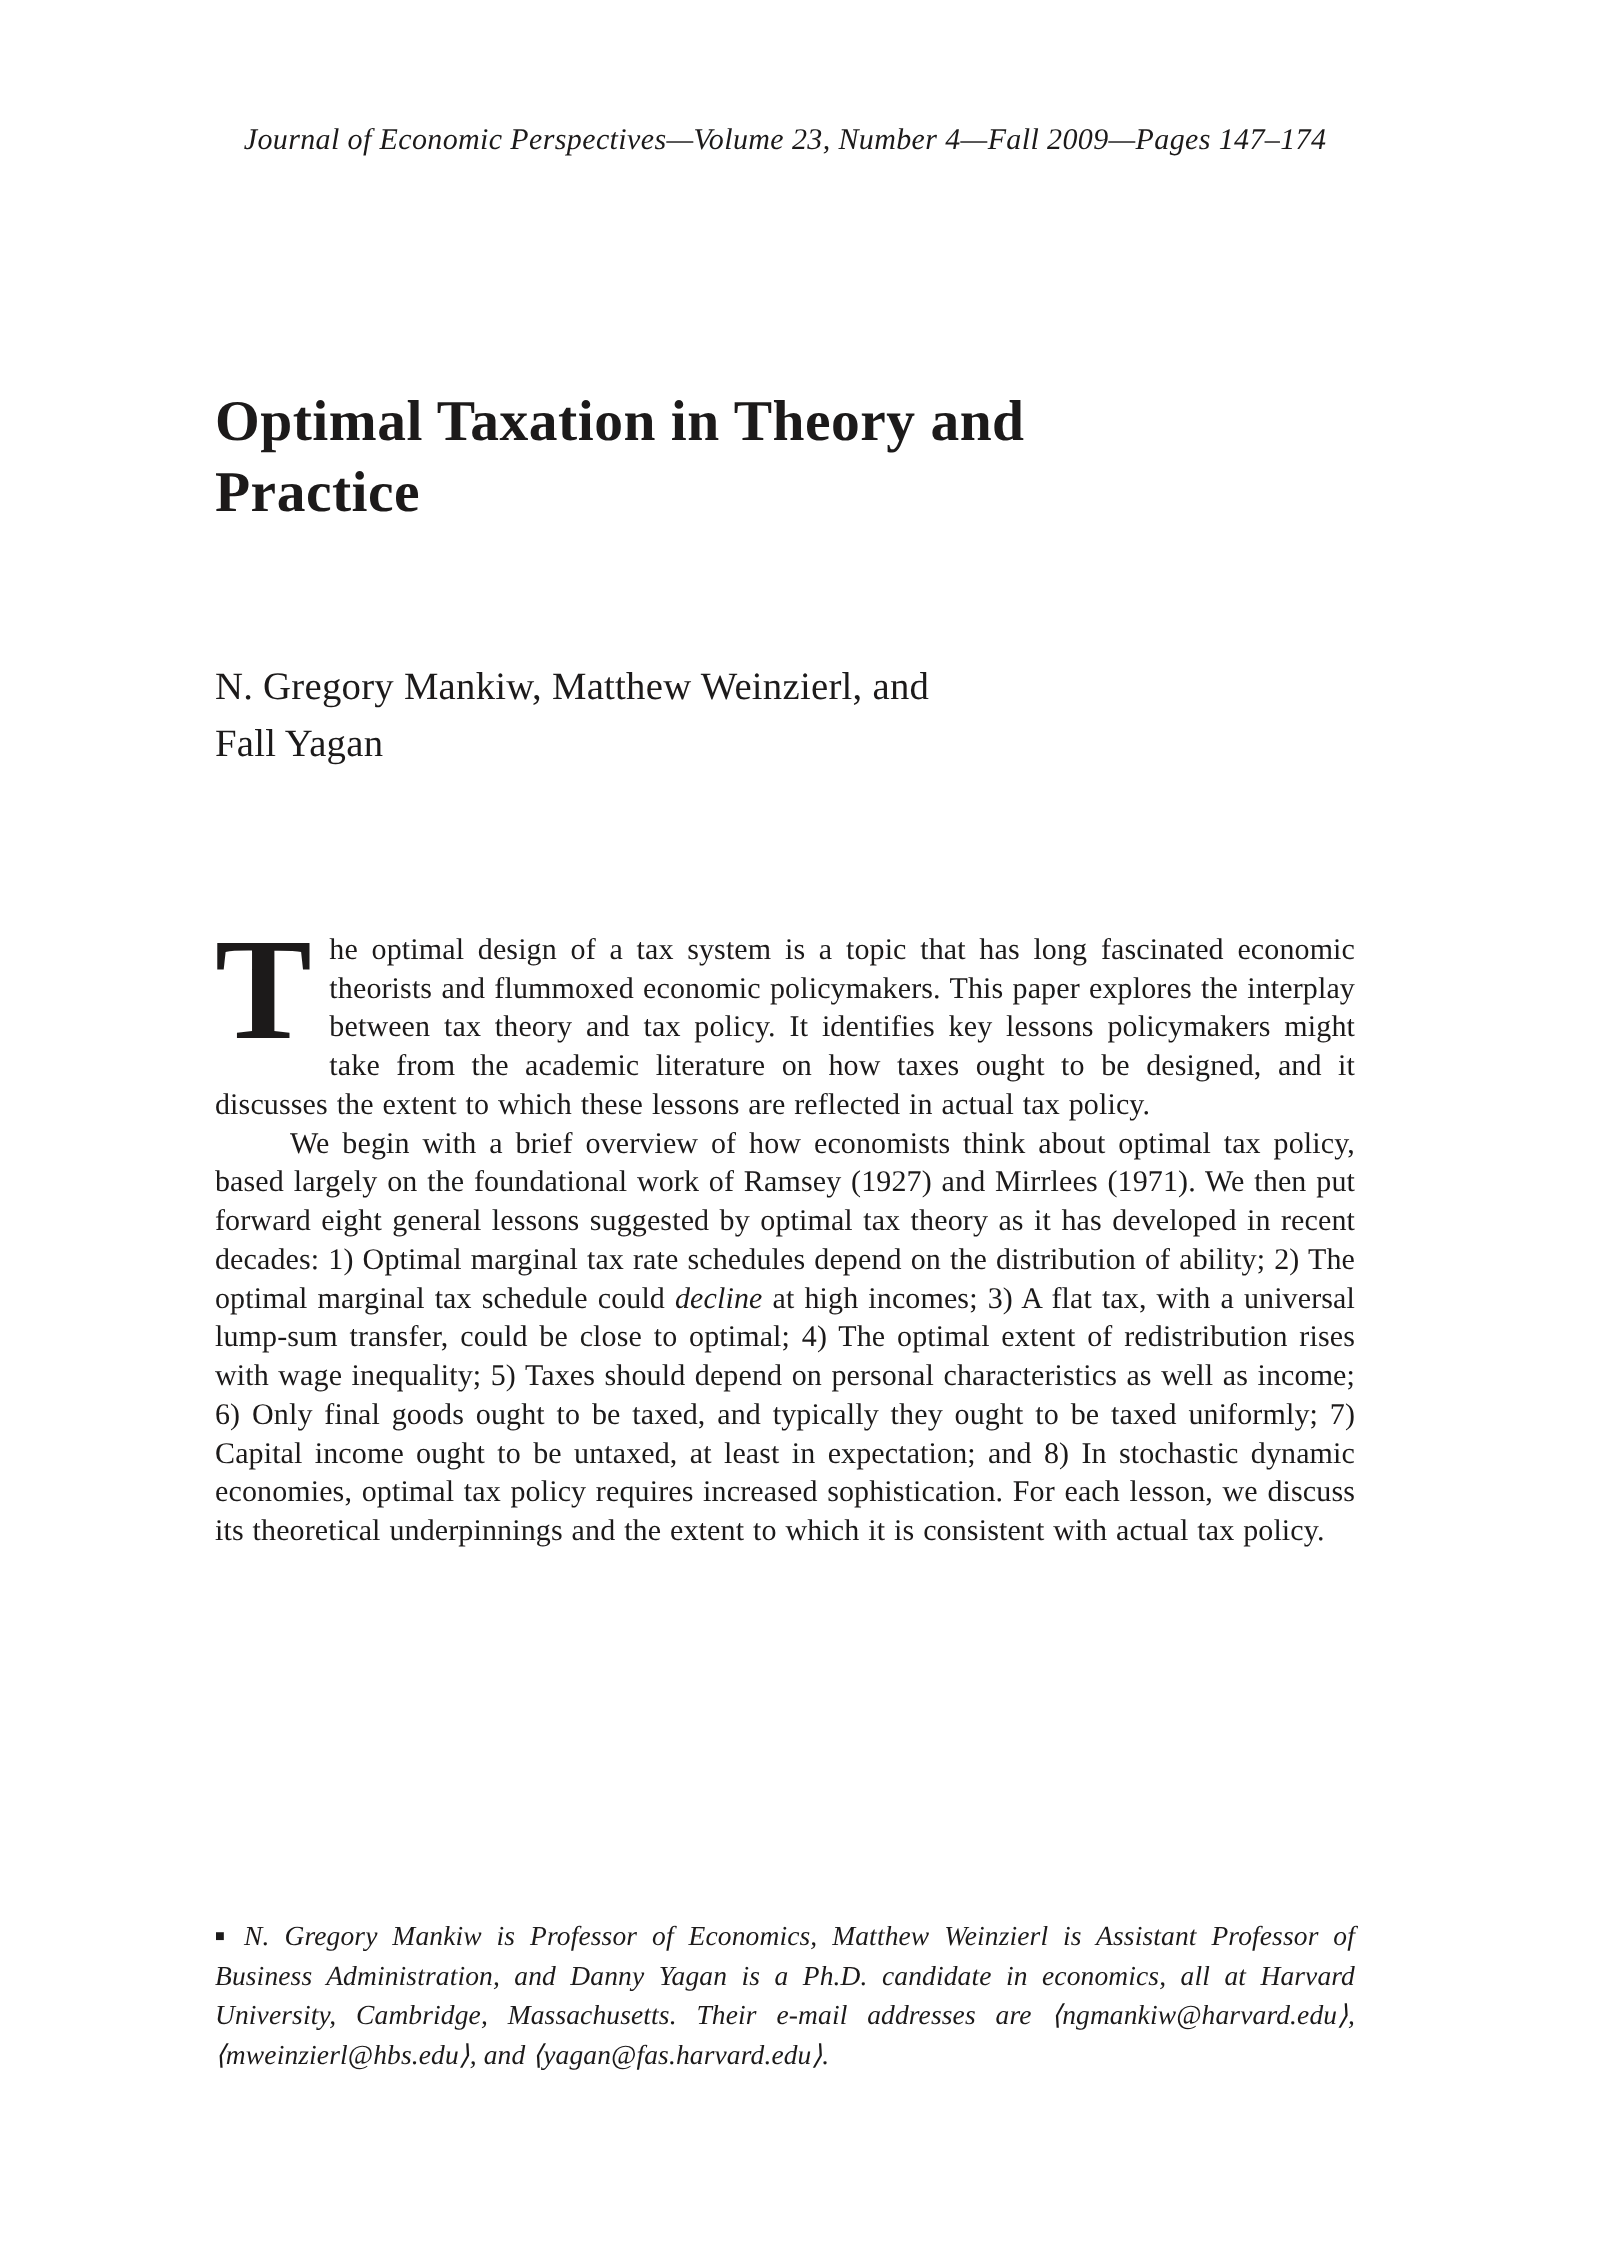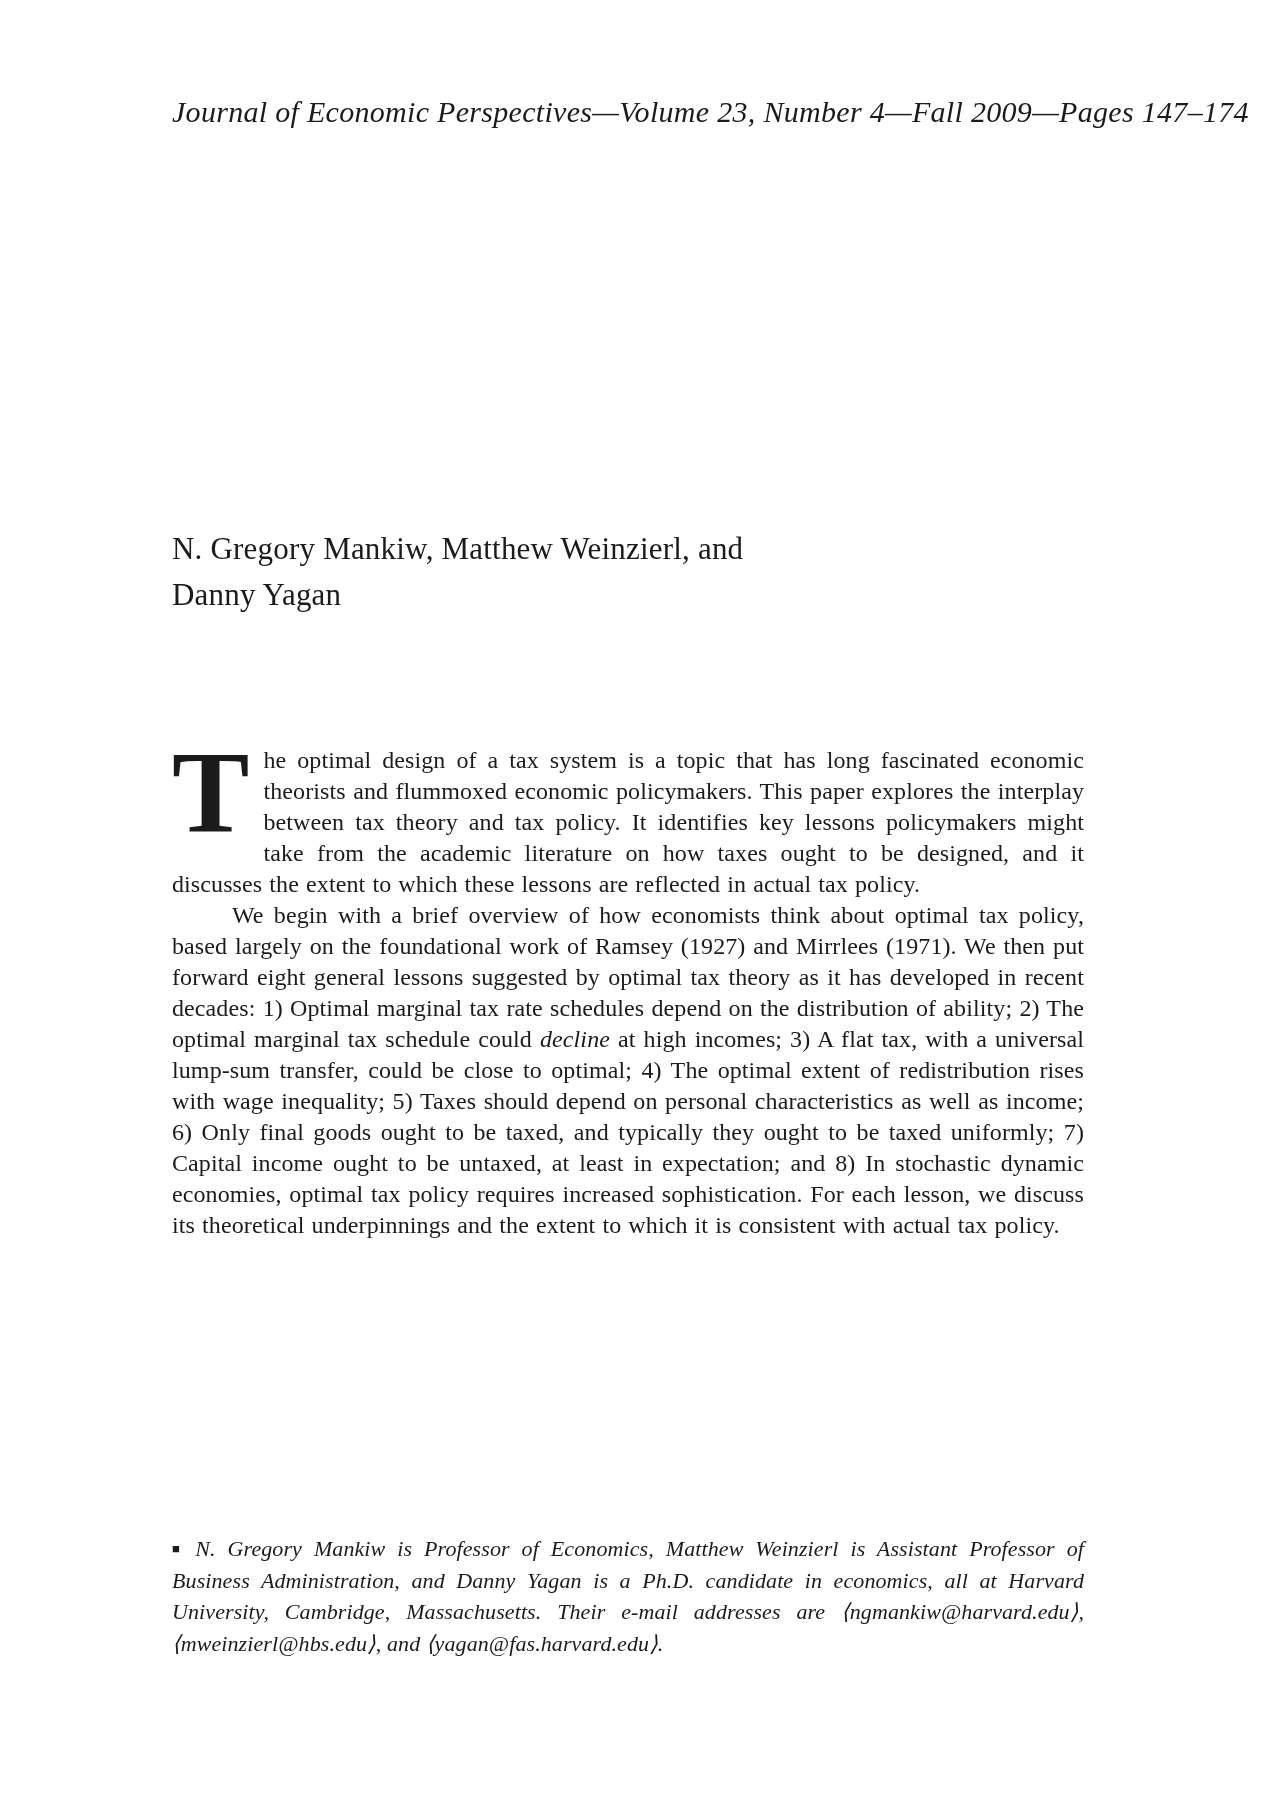--- a/index.html
+++ b/index.html
@@ -9,21 +9,21 @@
     margin:0 auto;
     background:#ffffff;
     font-family:"Liberation Serif", serif;
     color:#1c1a1a;
     overflow:hidden;
   }
   .col{position:absolute;left:172px;width:912px;}
   .journal-line{
     top:99px;
     font-style:italic;
-    font-size:30px;
+    font-size:24px;
     line-height:26px;
     text-align:center;
     letter-spacing:0.3px;
     white-space:nowrap;
   }
   .title{
     top:308px;
     margin:0;
     font-size:46px;
     font-weight:700;
@@ -73,24 +73,28 @@
     font-family:"Liberation Serif","DejaVu Sans",serif;
   }
 </style>
 </head>
 <body>
 
 <div class="page">
 
   <div class="col journal-line">Journal of Economic Perspectives—Volume 23, Number 4—Fall 2009—Pages 147–174</div>
 
+  <h1 class="col title">
+    <span class="title-line">Optimal Taxation in Theory and</span>
+    <span class="title-line">Practice</span>
+  </h1>
 
   <div class="col authors">
     <span class="author-line">N. Gregory Mankiw, Matthew Weinzierl, and</span>
-    <span class="author-line">Danny Yagan</span>
+    <span class="author-line">Fall Yagan</span>
   </div>
 
   <div class="col bodytext">
     <p class="para first">
       <span class="dropcap">T</span>
       <span>he optimal design of a tax system is a topic that has long fascinated economic theorists and flummoxed economic policymakers. This paper explores the interplay between tax theory and tax policy. It identifies key lessons policymakers might take from the academic literature on how taxes ought to be designed, and it discusses the extent to which these lessons are reflected in actual tax policy.</span>
     </p>
     <p class="para indent">
       <span>We begin with a brief overview of how economists think about optimal tax policy, based largely on the foundational work of Ramsey (1927) and Mirrlees (1971). We then put forward eight general lessons suggested by optimal tax theory as it has developed in recent decades: 1) Optimal marginal tax rate schedules depend on the distribution of ability; 2) The optimal marginal tax schedule could </span><em>decline</em><span> at high incomes; 3) A flat tax, with a universal lump-sum transfer, could be close to optimal; 4) The optimal extent of redistribution rises with wage inequality; 5) Taxes should depend on personal characteristics as well as income; 6) Only final goods ought to be taxed, and typically they ought to be taxed uniformly; 7) Capital income ought to be untaxed, at least in expectation; and 8) In stochastic dynamic economies, optimal tax policy requires increased sophistication. For each lesson, we discuss its theoretical underpinnings and the extent to which it is consistent with actual tax policy.</span>
     </p>

